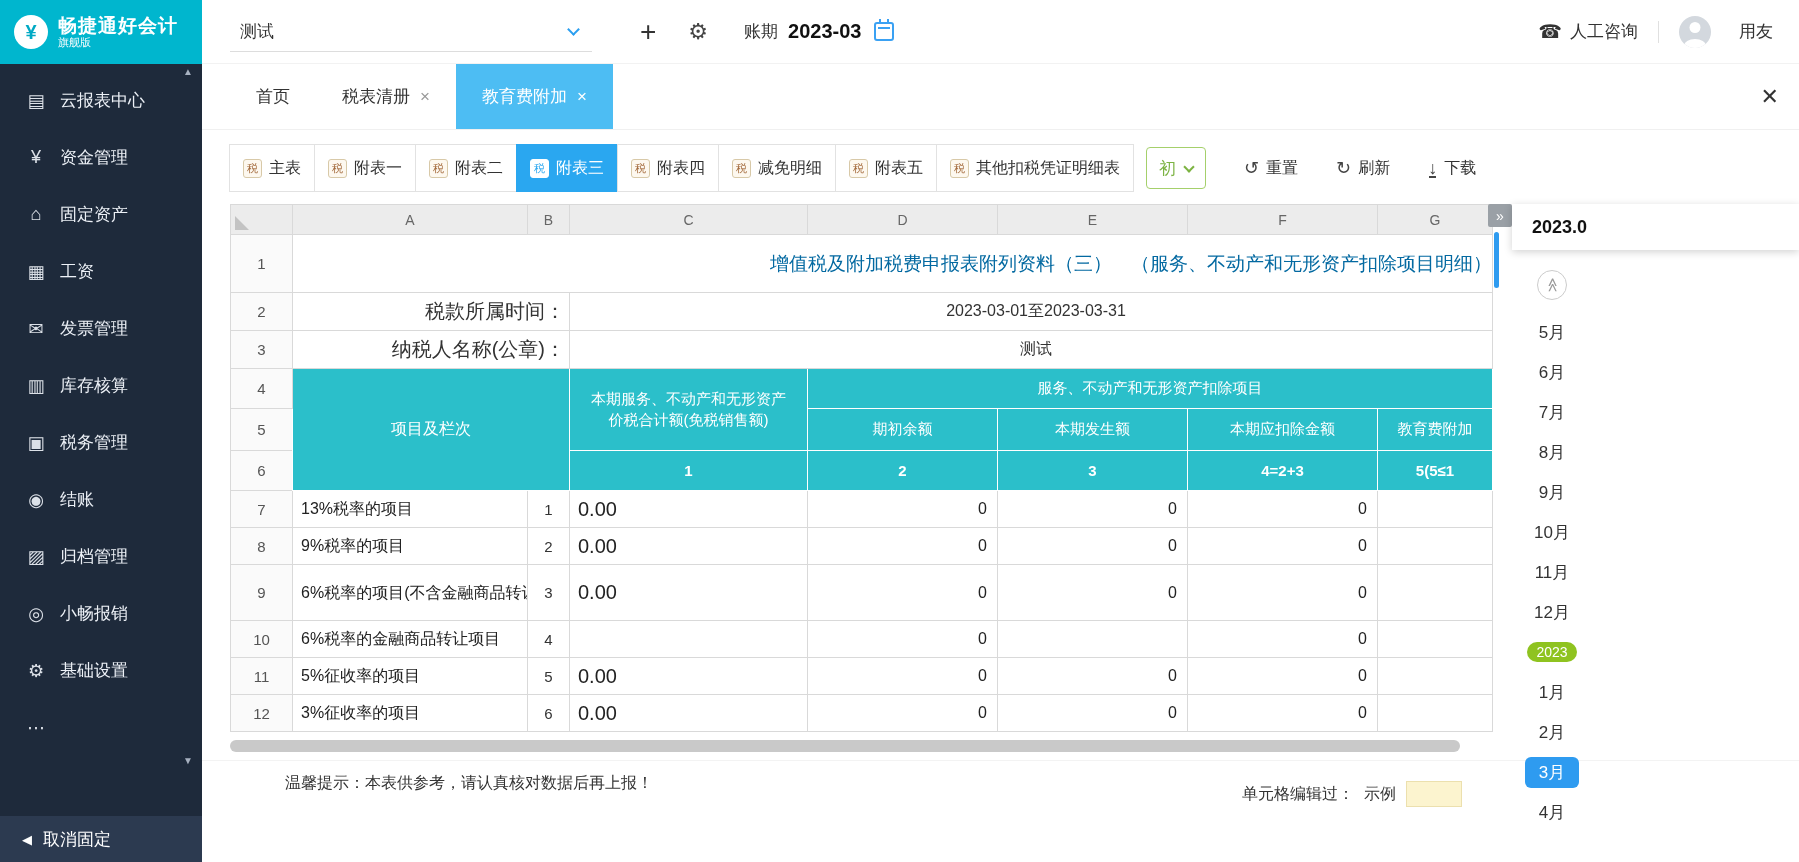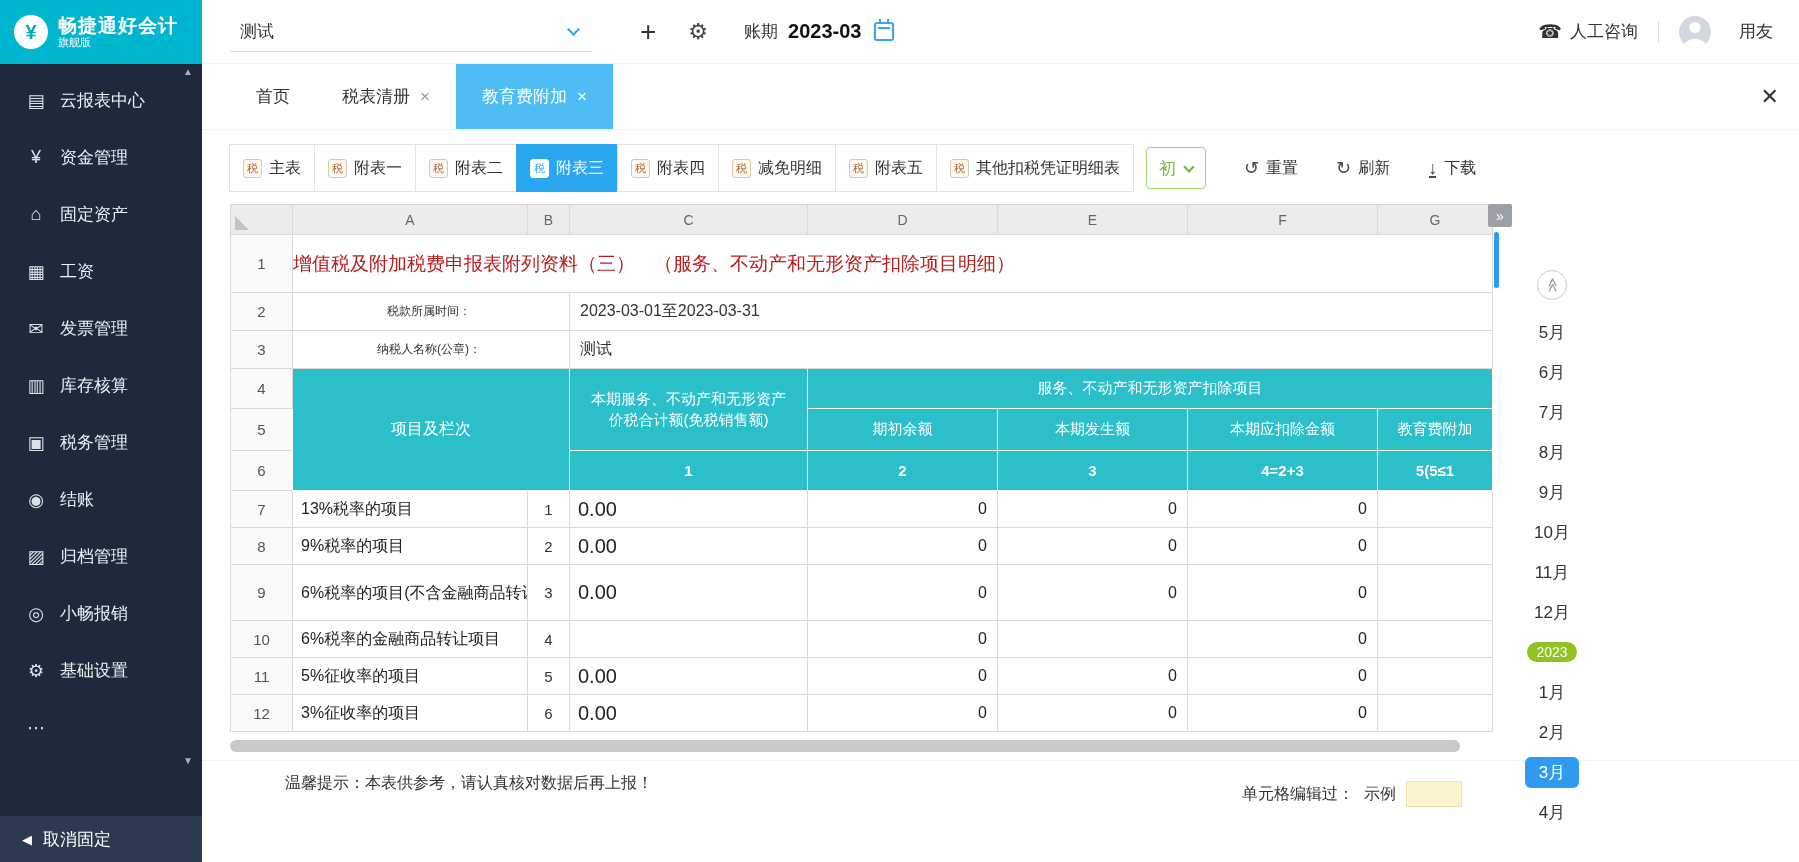--- a/index.html
+++ b/index.html
@@ -75,23 +75,23 @@
   
   .grid { position:absolute; left:28px; top:74px; width:1262px; border-collapse:collapse; table-layout:fixed; background:#fff; }
   .grid th, .grid td { border:1px solid #d9d9d9; overflow:hidden; white-space:nowrap; font-weight:normal; }
   .colhead th { background:#ececec; color:#666; font-size:14px; height:30px; text-align:center; }
   th.corner { position:relative; }
   th.corner::after { content:""; position:absolute; left:4px; bottom:4px; width:0; height:0; border-bottom:14px solid #c3c3c3; border-right:14px solid transparent; }
   .rownum { background:#fafafa; color:#555; font-size:15px; text-align:center; }
   .r1 { height:58px; } .r2 { height:38px; } .r3 { height:38px; }
   .r4 { height:40px; } .r5 { height:42px; } .r6 { height:40px; }
   .rd { height:37px; } .r9 { height:56px; }
-  .cell-title { font-size:19px; text-align:left; color:#b91c1c; }
-  .meta-label { text-align:center; font-size:12px; color:#333; padding-right:4px; }
-  .meta-value { text-align:left; font-size:16px; color:#333; padding-left:10px; }
+  .cell-title { font-size:19px; text-align:right; color:#0369a1;padding-left:41px; }
+  .meta-label { text-align:right; font-size:20px; color:#333; padding-right:4px; }
+  .meta-value { text-align:center; font-size:16px; color:#333; padding-left:10px; }
   .grid td.teal { background:#2bbfca; color:#fff; text-align:center; font-size:15px; border:1px solid rgba(255,255,255,.55); }
   .grid td.teal-big { font-size:16px; }
   .grid td.teal-wrap { white-space:normal; line-height:1.35; padding:0 14px; }
   .grid td.teal-num { font-weight:bold; }
   .name-cell { text-align:left; padding-left:8px; font-size:16px; color:#222; white-space:normal; line-height:1.25; }
   .line-cell { text-align:center; font-size:15px; color:#333; }
   .c-cell { text-align:left; padding-left:8px; font-size:20px; color:#222; }
   .num-cell { text-align:right; padding-right:10px; font-size:16px; color:#222; }
 
   .expand-btn { position:absolute; left:1286px; top:74px; width:24px; height:23px; background:#9aa0a6; color:#fff; font-size:14px; display:flex; align-items:center; justify-content:center; border-radius:2px; cursor:pointer; z-index:6; }
@@ -400,20 +400,21 @@
 
     <div class="bottombar">
       <span class="tip">温馨提示：本表供参考，请认真核对数据后再上报！</span>
       <div class="edited">
         <span>单元格编辑过：</span>
         <span>示例</span>
         <span class="swatch"></span>
       </div>
     </div>
 
+    <div class="right-panel-title">2023.0</div>
     <div class="month-rail">
       <div class="rail-up">
         <span>≫</span>
       </div>
       <div class="month">
           <span>5月</span>
         </div>
       <div class="month">
           <span>6月</span>
         </div>

